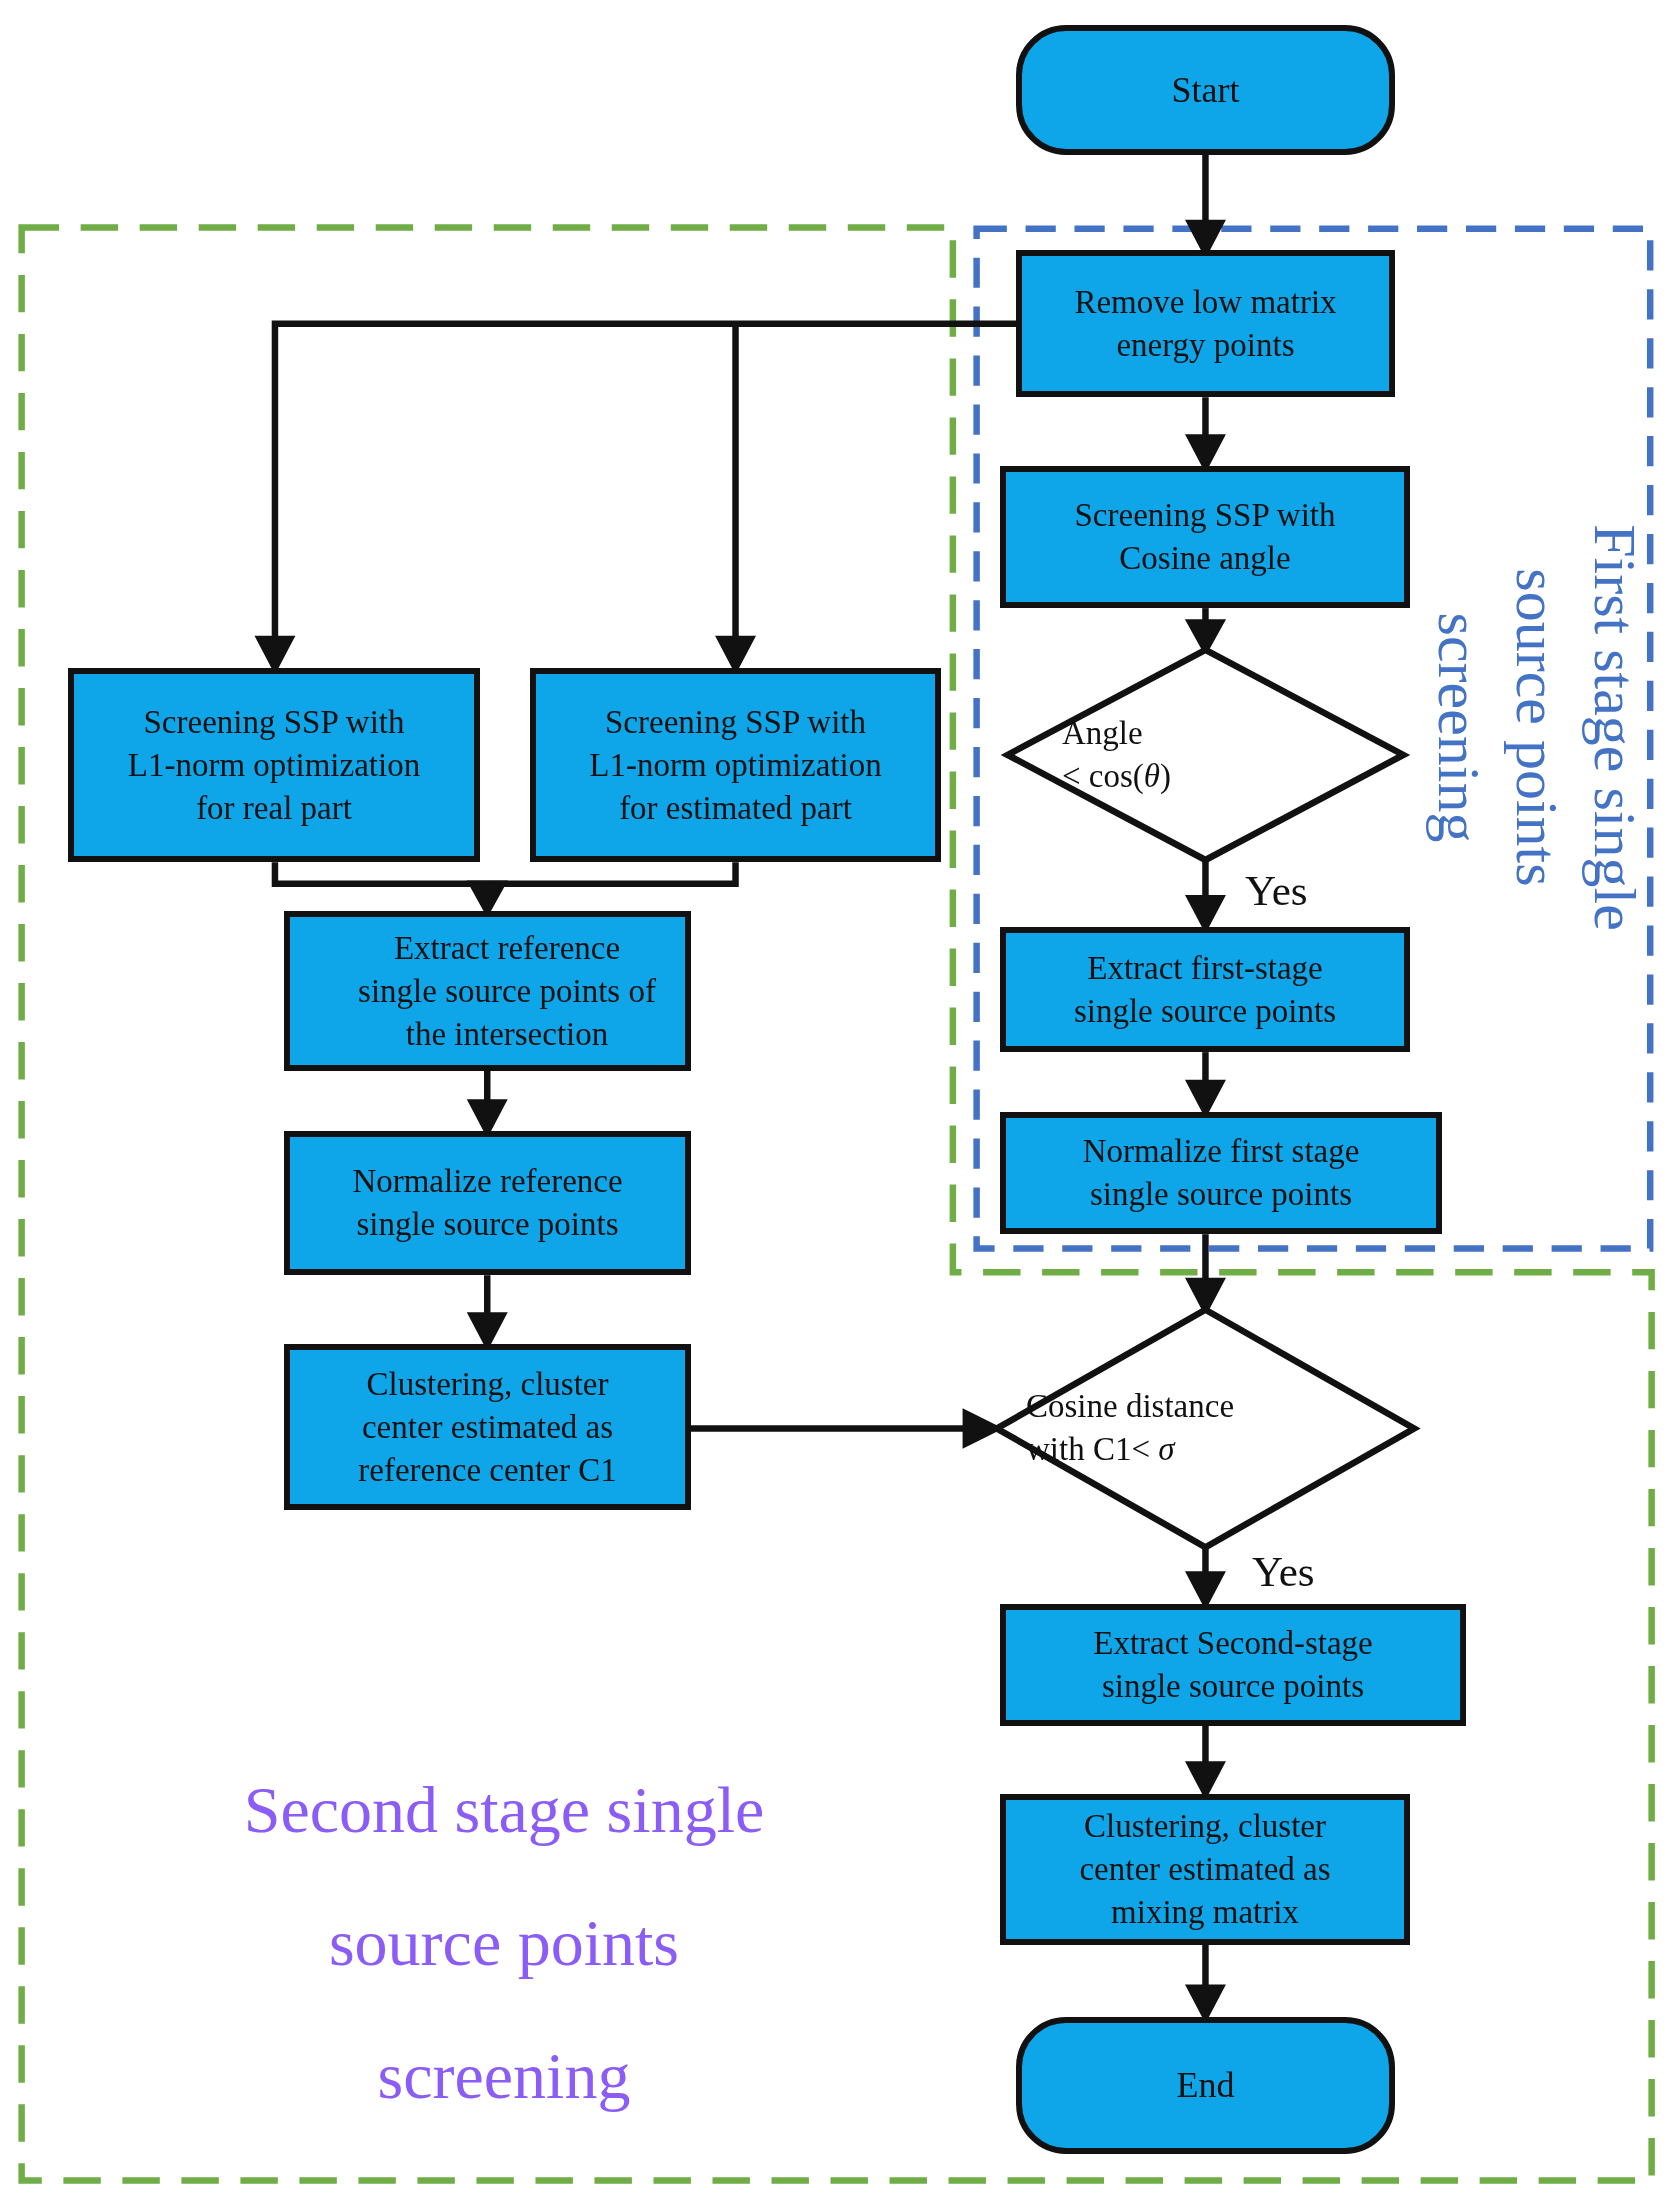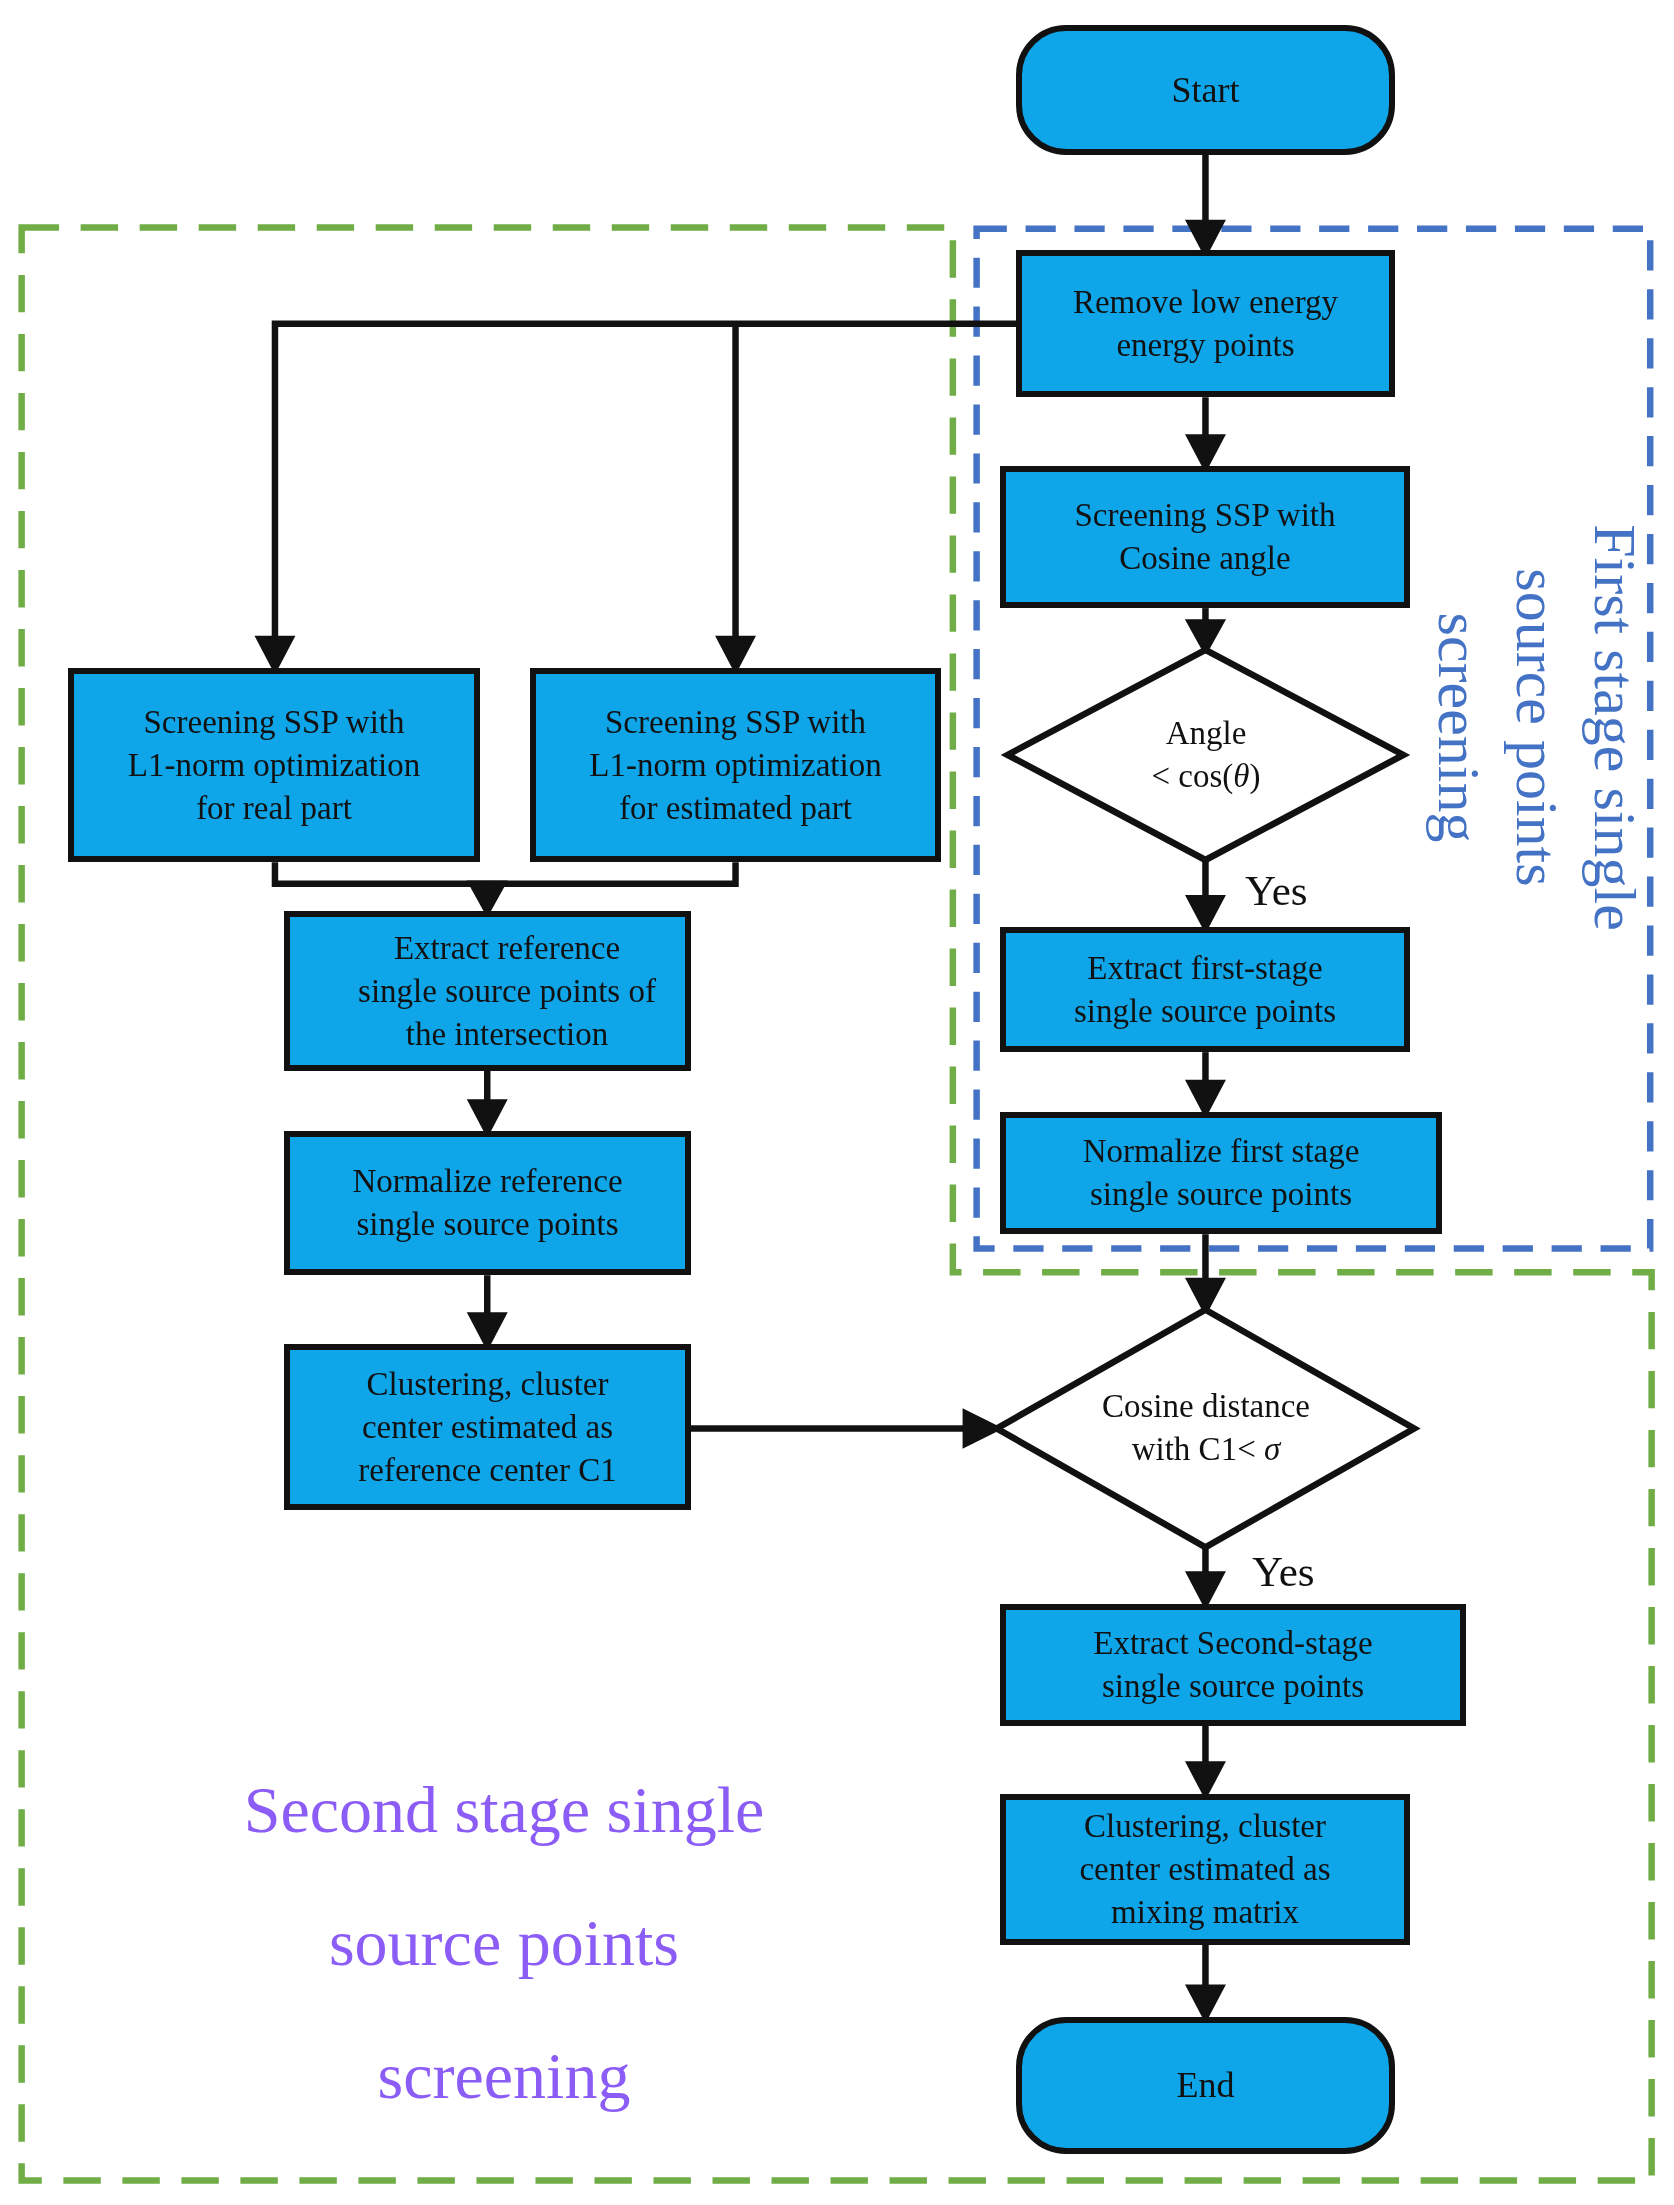--- a/index.html
+++ b/index.html
@@ -24,21 +24,21 @@
     justify-content:center;
     text-align:center;
     font-size:33px;
     line-height:43px;
   }
   .node.terminal{border-radius:50px;font-size:36px;}
   .dtext{
     position:absolute;
     display:flex;
     flex-direction:column;
-    align-items:center;
+    align-items:flex-start;
     justify-content:center;
     text-align:center;
     font-size:33px;
     line-height:43px;
     background:transparent;
   }
   .edge-label{
     position:absolute;
     font-size:43px;
     line-height:37px;
@@ -128,21 +128,21 @@
 
     <polygon points="1675,903 1950,1049 1675,1195 1400,1049" fill="#ffffff" stroke="#111" stroke-width="9"></polygon>
     <polygon points="1675,1820 1965,1985 1675,2150 1385,1985" fill="#ffffff" stroke="#111" stroke-width="9"></polygon>
   </svg>
 
   <div class="node terminal" style="left:1016px;top:25px;width:379px;height:130px;">
     <span class="ln">Start</span>
   </div>
 
   <div class="node" style="left:1016px;top:250px;width:379px;height:147px;">
-    <span class="ln">Remove low energy</span>
+    <span class="ln">Remove low matrix</span>
     <span class="ln">energy points</span>
   </div>
 
   <div class="node" style="left:1000px;top:466px;width:410px;height:142px;">
     <span class="ln">Screening SSP with</span>
     <span class="ln">Cosine angle</span>
   </div>
 
   <div class="dtext" style="left:1062px;top:707px;width:288px;height:95px;">
     <span class="ln">Angle</span>

